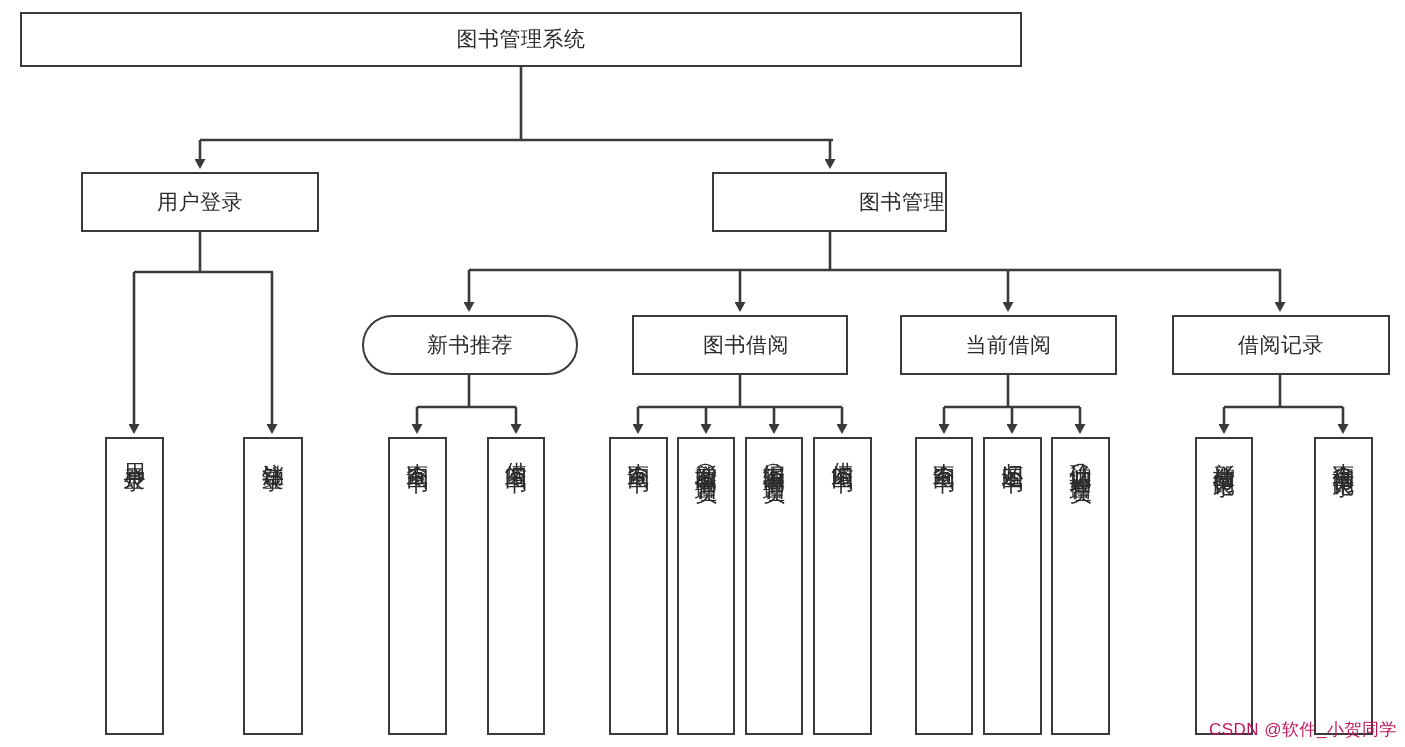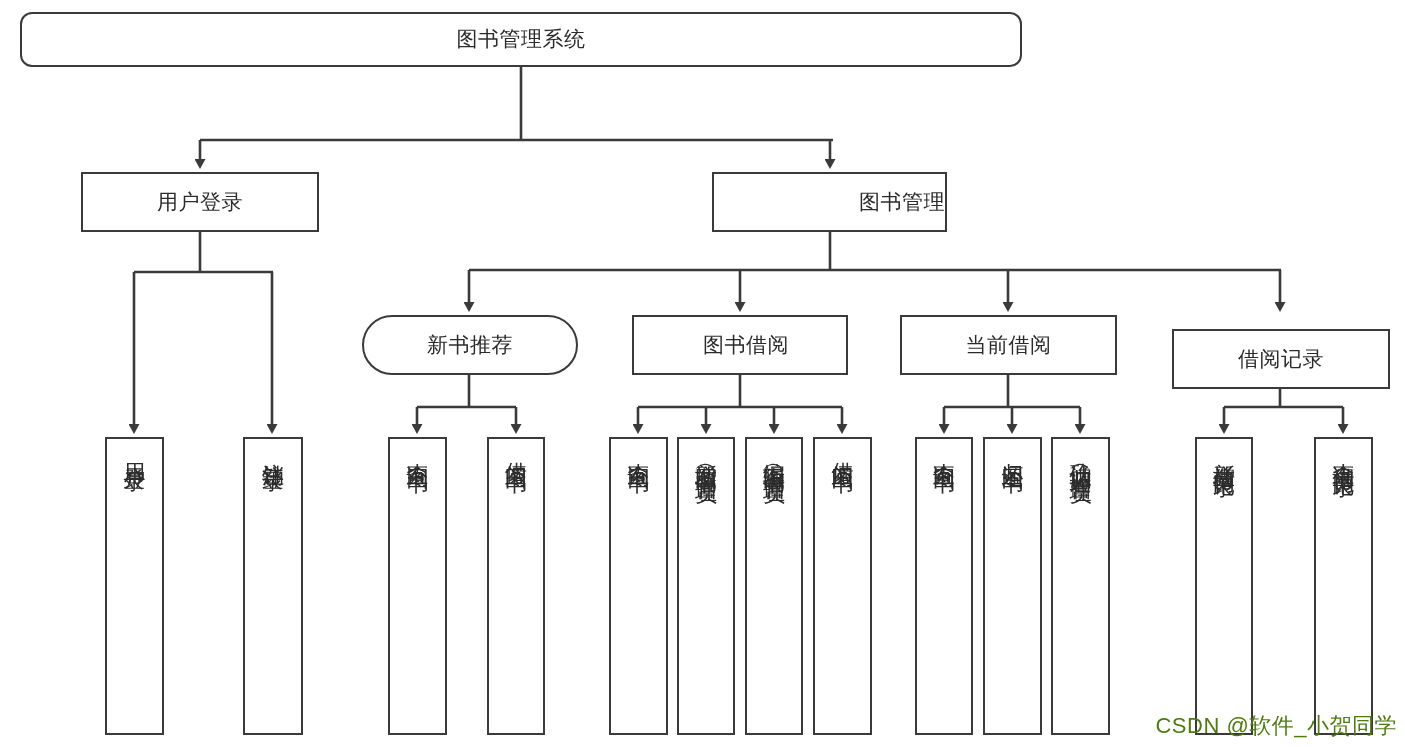--- a/index.html
+++ b/index.html
@@ -55,22 +55,22 @@
     text-orientation: upright;
     font-size: 22px;
     letter-spacing: 3px;
     line-height: 1;
     margin: 0 auto;
   }
   #watermark {
     position: absolute;
     right: 8px;
     bottom: 6px;
-    font-size: 22px;
-    color: #4d7c0f;
+    font-size: 17px;
+    color: #be185d;
     letter-spacing: 0.5px;
     white-space: nowrap;
     user-select: none;
   }
 </style>
 </head>
 <body>
 
 <div id="canvas">
 
@@ -117,41 +117,41 @@
       <path d="M1012,407 L1012,425" marker-end="url(#arrow)"></path>
       <path d="M1080,407 L1080,425" marker-end="url(#arrow)"></path>
 
       <path d="M1280,375 L1280,407"></path>
       <path d="M1224,407 L1343,407"></path>
       <path d="M1224,407 L1224,425" marker-end="url(#arrow)"></path>
       <path d="M1343,407 L1343,425" marker-end="url(#arrow)"></path>
     </g>
   </svg>
 
-  <div class="node horizontal" style="left:20px;top:12px;width:1002px;height:55px;border-radius:12px;">
+  <div class="node horizontal" style="left:20px;top:12px;width:1002px;height:55px;">
     <span class="label">图书管理系统</span>
   </div>
 
   <div class="node horizontal" style="left:81px;top:172px;width:238px;height:60px;">
     <span class="label">用户登录</span>
   </div>
   <div class="node horizontal" style="left:712px;top:172px;width:235px;height:60px;justify-content:flex-end;">
     <span class="label">图书管理</span>
   </div>
 
   <div class="node horizontal" style="left:362px;top:315px;width:216px;height:60px;border-radius:30px;">
     <span class="label">新书推荐</span>
   </div>
   <div class="node horizontal" style="left:632px;top:315px;width:216px;height:60px;padding-left:12px;">
     <span class="label">图书借阅</span>
   </div>
   <div class="node horizontal" style="left:900px;top:315px;width:217px;height:60px;">
     <span class="label">当前借阅</span>
   </div>
-  <div class="node horizontal" style="left:1172px;top:315px;width:218px;height:60px;margin-top:14px;">
+  <div class="node horizontal" style="left:1172px;top:315px;width:218px;height:60px;">
     <span class="label">借阅记录</span>
   </div>
 
   <div class="node vertical" style="left:105px;top:437px;width:59px;height:298px;">
     <span class="label">用户登录</span>
   </div>
   <div class="node vertical" style="left:243px;top:437px;width:60px;height:298px;">
     <span class="label">注销登录</span>
   </div>
   <div class="node vertical" style="left:388px;top:437px;width:59px;height:298px;">

